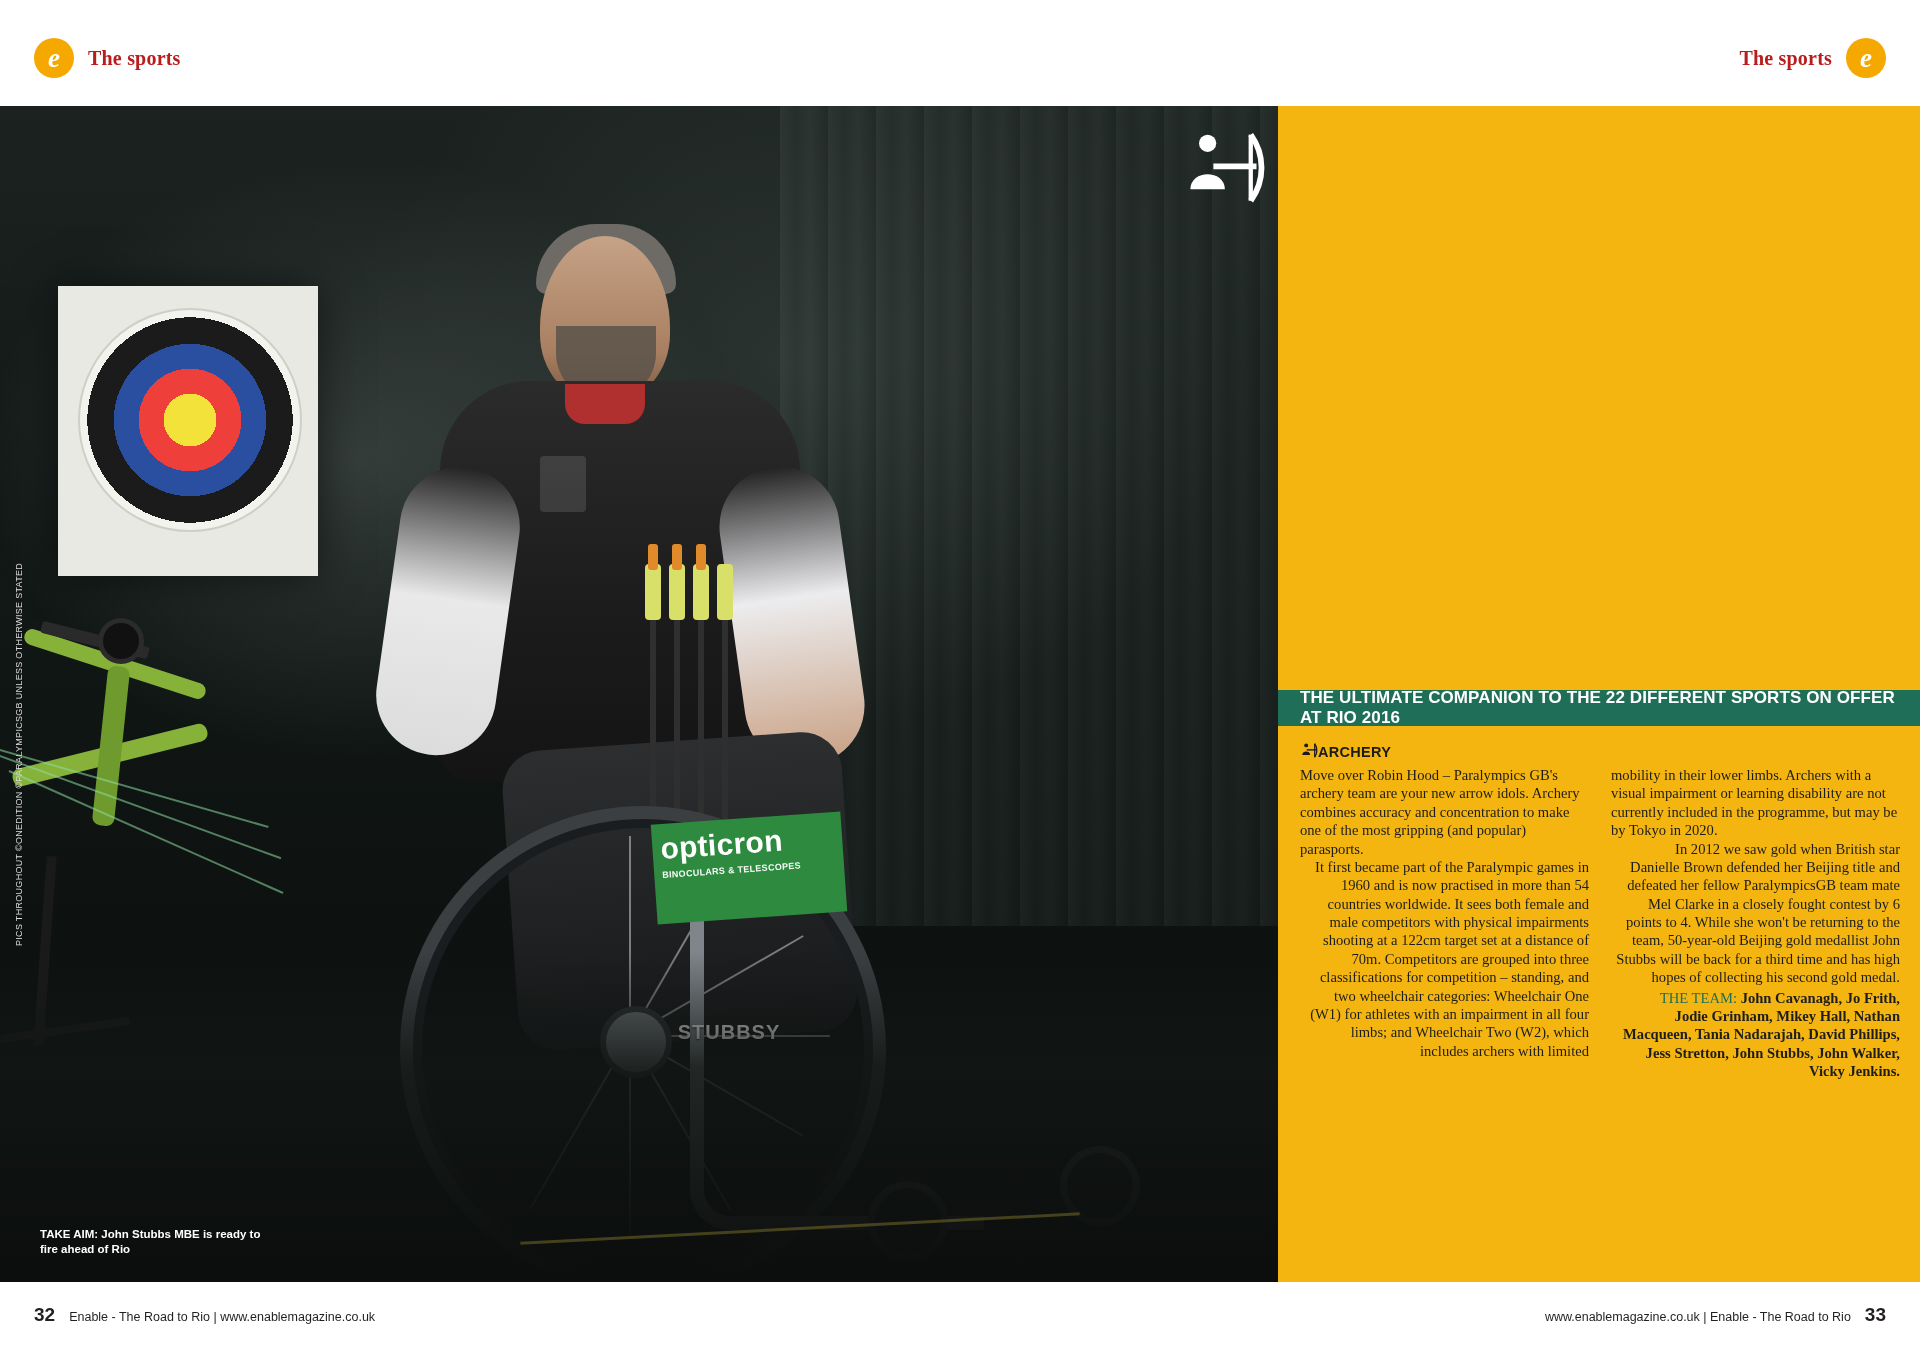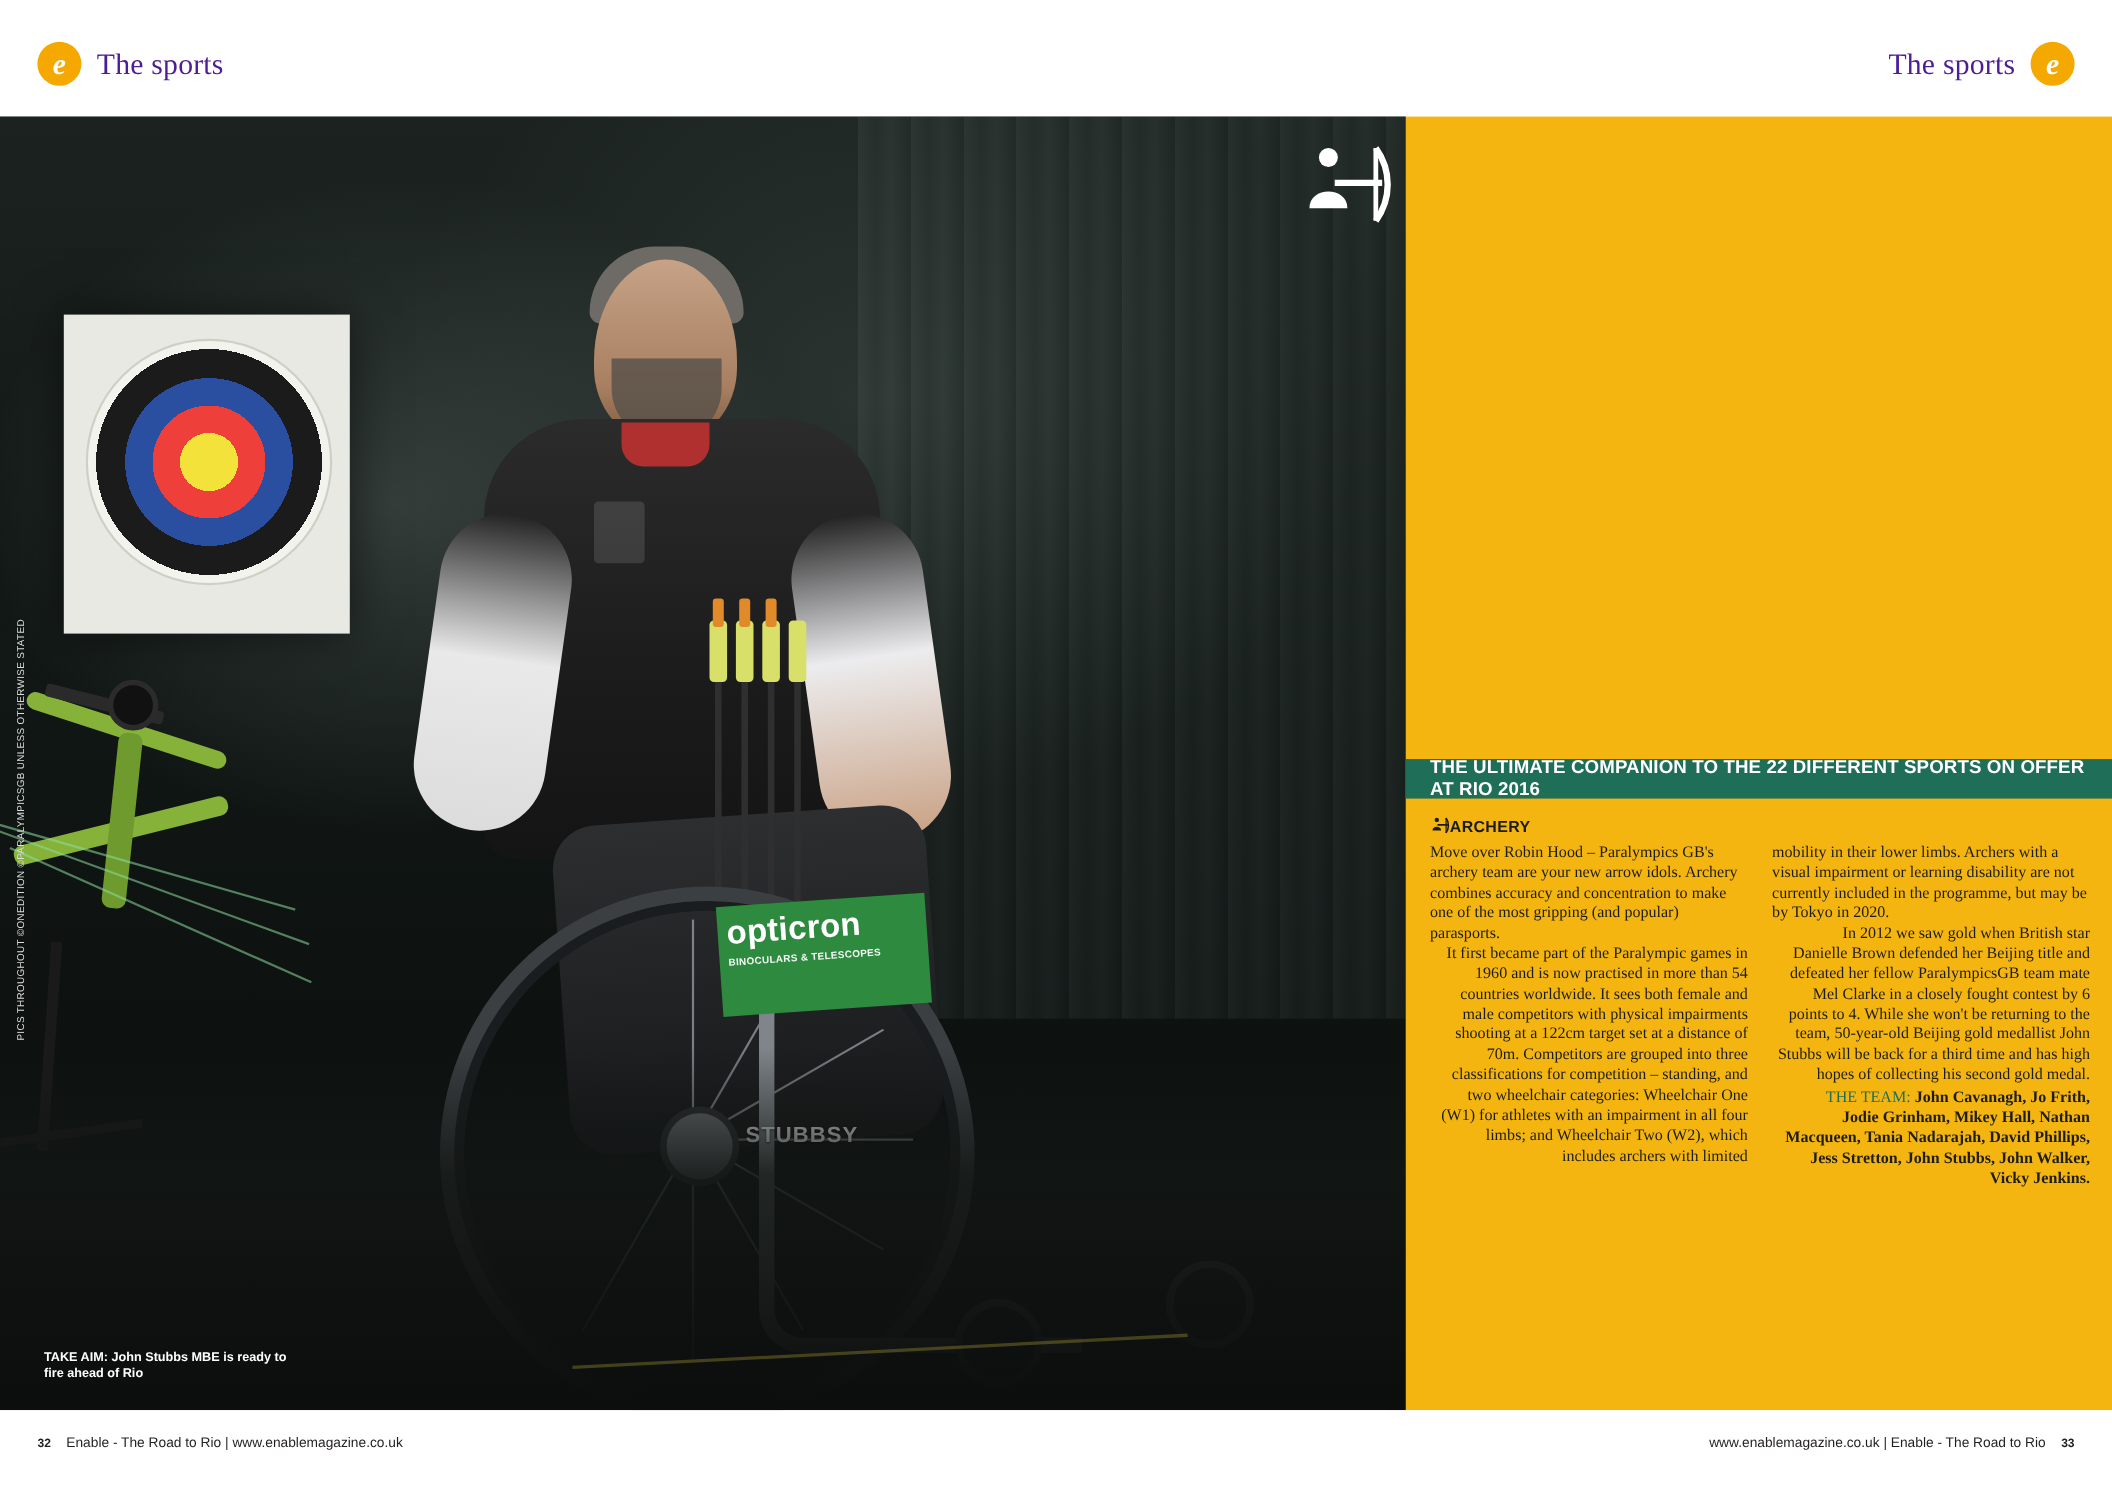--- a/index.html
+++ b/index.html
@@ -51,23 +51,24 @@
     font-style: italic;
     font-size: 27px;
     font-weight: bold;
     display: flex;
     align-items: center;
     justify-content: center;
     line-height: 1;
   }
   .header-text {
     font-family: "Liberation Serif", serif;
-    font-size: 27px;
-    color: #4c1d95;
+    font-size: 20px;
+    color: #b91c1c;
     letter-spacing: 0.2px;
+    font-weight: bold;
   }
 
   
   .page-body {
     position: absolute;
     left: 0; top: 106px;
     width: 1920px;
     height: 1176px;
   }
 
@@ -399,21 +400,21 @@
     position: absolute;
     left: 34px; top: 22px;
     display: flex; align-items: baseline; gap: 14px;
   }
   .folio-right {
     position: absolute;
     right: 34px; top: 22px;
     display: flex; align-items: baseline; gap: 14px;
   }
   .folio-num {
-    font-size: 11px;
+    font-size: 19px;
     font-weight: bold;
     color: #231f20;
   }
   .folio-text {
     font-size: 12.5px;
     color: #231f20;
   }
 </style>
 </head>
 <body>

